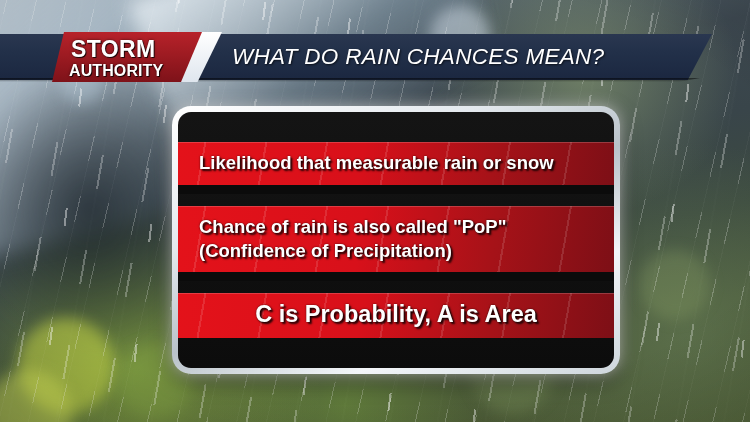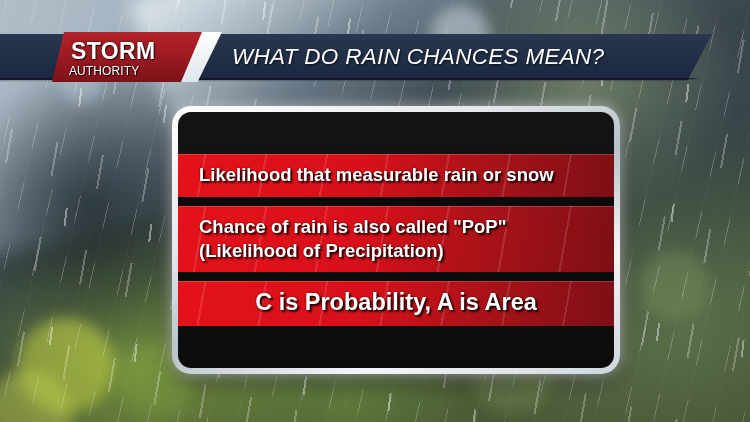--- a/index.html
+++ b/index.html
@@ -110,21 +110,21 @@
     position:absolute;left:60px;top:2px;width:140px;height:44px;
     display:flex;flex-direction:column;justify-content:center;
     color:#fff;line-height:1;margin-left:9px;
   }
   .logo-storm{
     font-size:23px;font-weight:bold;letter-spacing:.4px;
     text-shadow:1px 1px 0 rgba(0,0,0,.75), 0 0 3px rgba(0,0,0,.6);
     padding-left:2px;
   }
   .logo-authority{
-    font-size:12px;font-weight:normal;letter-spacing:.1px;margin-top:2px;
+    font-size:16px;font-weight:bold;letter-spacing:.1px;margin-top:2px;
     text-shadow:1px 1px 0 rgba(0,0,0,.75), 0 0 3px rgba(0,0,0,.6);
   }
   .header-title{
     position:absolute;left:232px;top:0;height:46px;
     display:flex;align-items:center;
     color:#fff;font-size:22.5px;font-weight:normal;font-style:italic;
     letter-spacing:.3px;
     text-shadow:1px 1px 2px rgba(0,0,0,.65);
   }
   .panel-frame{
@@ -139,20 +139,21 @@
     background:linear-gradient(180deg,#141414 0%,#0c0c0c 100%);
     overflow:hidden;
     display:flex;flex-direction:column;justify-content:center;
     padding:0;
   }
   .stripe{
     position:relative;
     background:linear-gradient(100deg,#e4121a 0%,#d8101a 42%,#a61218 72%,#7d0f16 100%);
     color:#fff;
     box-shadow:inset 0 1px 0 rgba(255,255,255,.18);
+    margin-top:12px;
   }
   .stripe::after{ 
     content:"";position:absolute;inset:0;
     background:repeating-linear-gradient(100deg,
       rgba(255,255,255,0) 0 26px, rgba(255,255,255,.12) 26px 28px, rgba(255,255,255,0) 28px 60px);
     pointer-events:none;
   }
   .stripe-gap{height:9px;background:#0b0b0b;flex:none;}
   .s1{margin-top:9px;padding:9px 0 9px 0;}
   .s2{padding:9px 0 9px 0;}
@@ -205,21 +206,21 @@
   <div class="panel-inner">
 
     <div class="stripe s1">
       <div class="line">Likelihood that measurable rain or snow</div>
     </div>
 
     <div class="stripe-gap"></div>
 
     <div class="stripe s2">
       <div class="line">Chance of rain is also called "PoP"</div>
-      <div class="line">(Likelihood of Precipitation)</div>
+      <div class="line">(Confidence of Precipitation)</div>
     </div>
 
     <div class="stripe-gap"></div>
 
     <div class="stripe s3">
       <div class="line">C is Probability, A is Area</div>
     </div>
 
   </div>
 </div>

